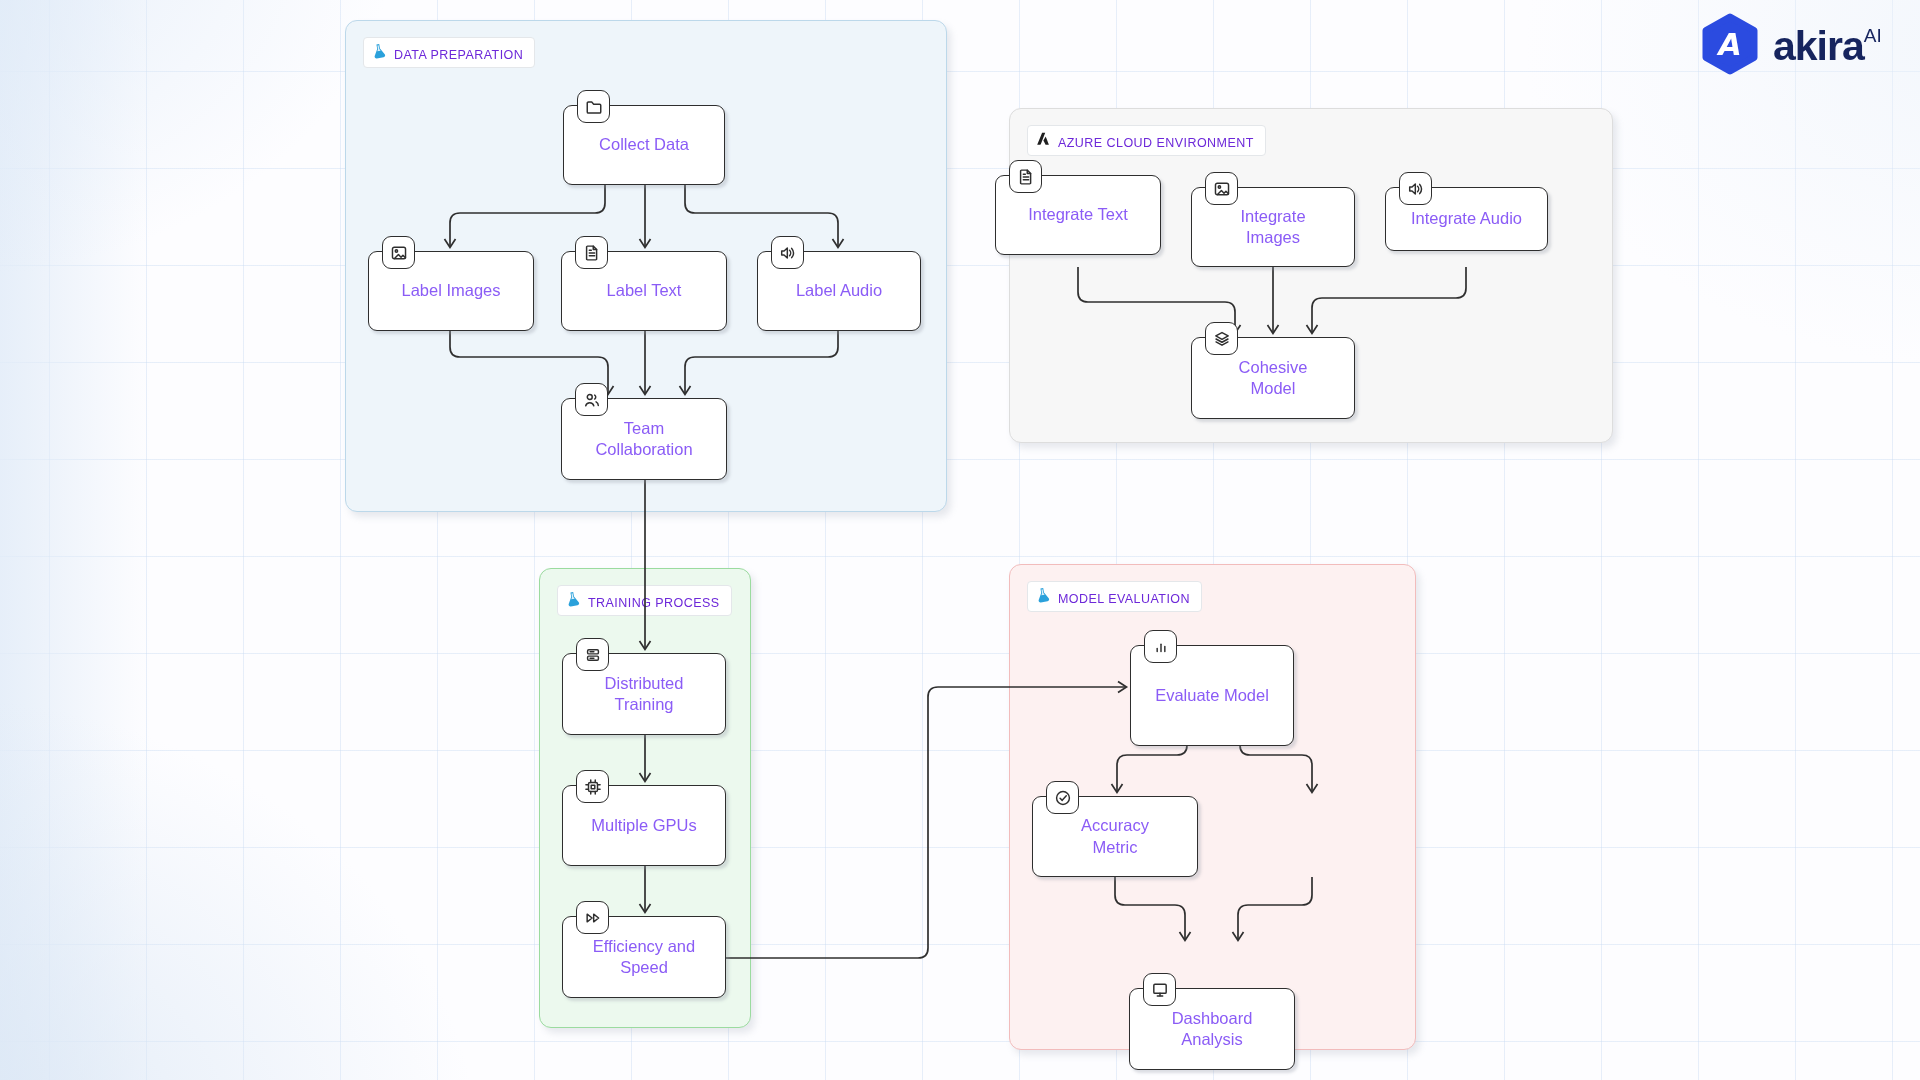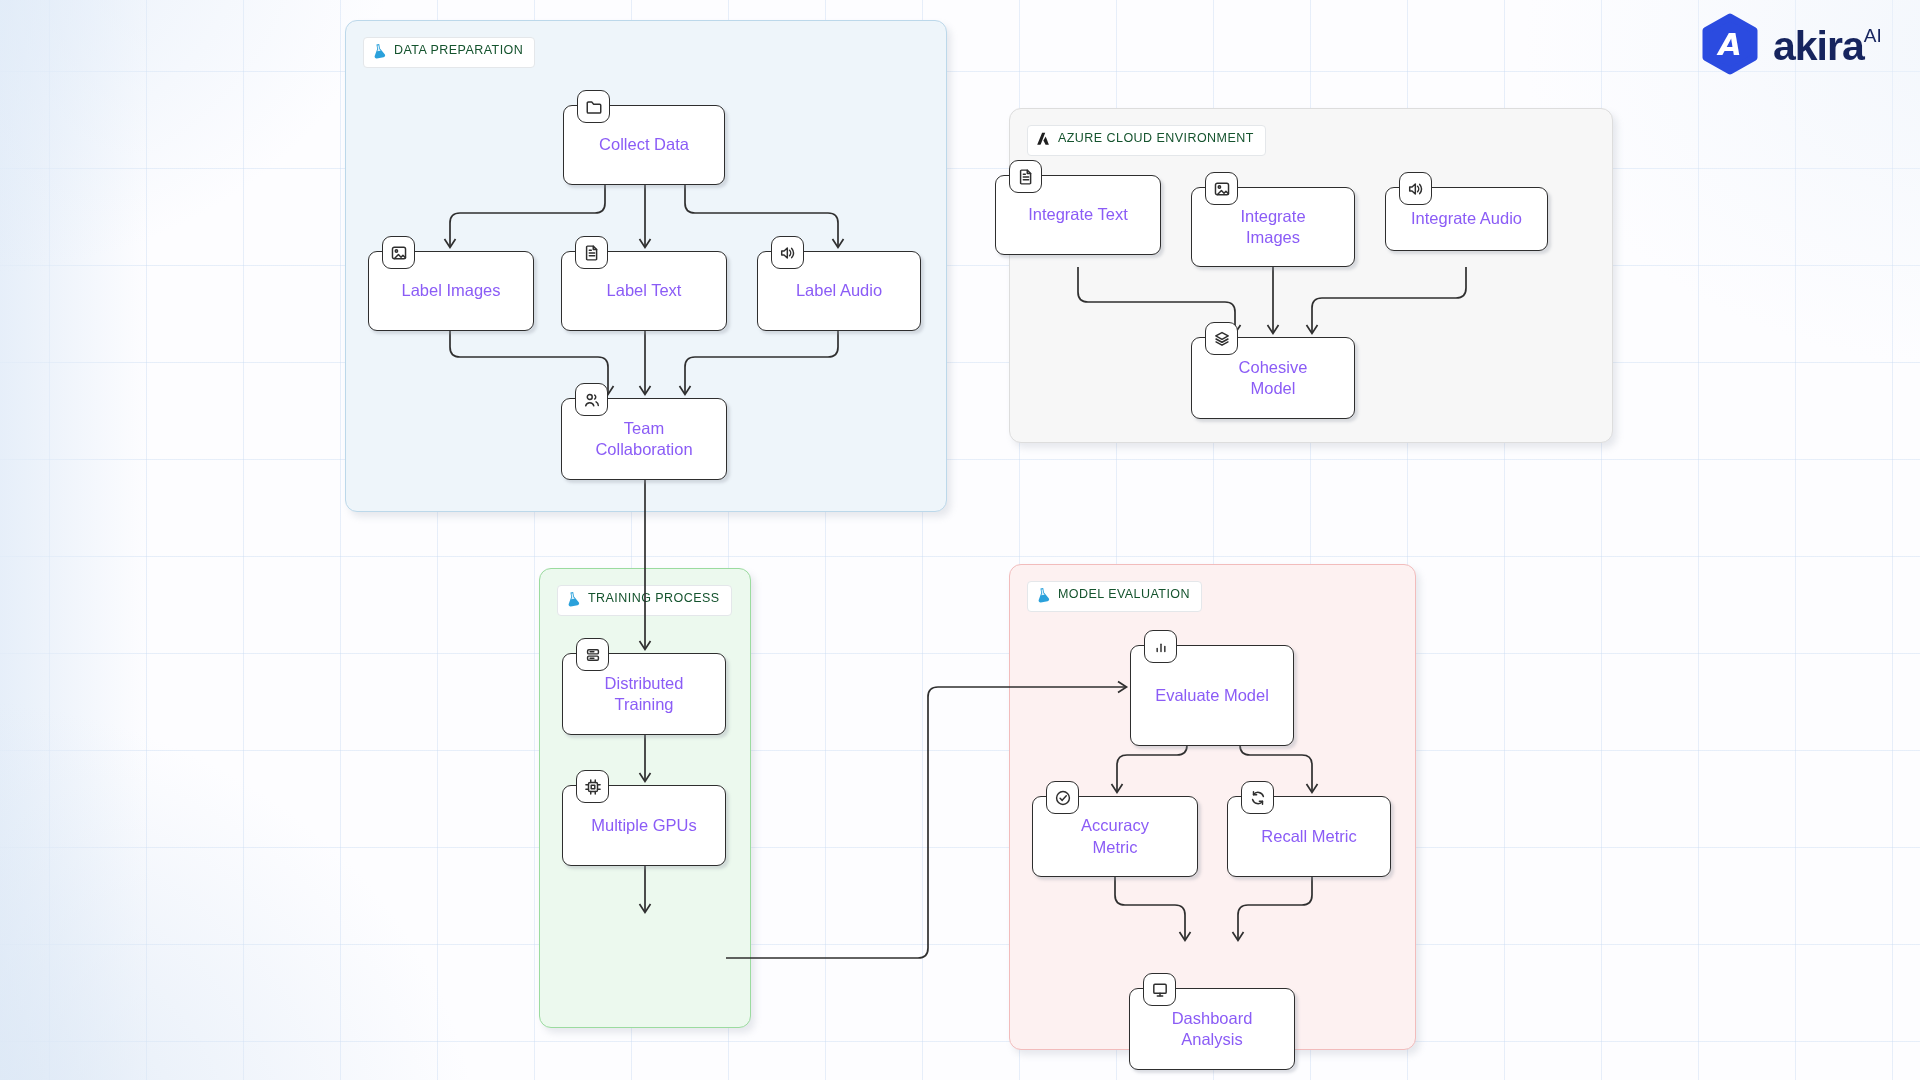--- a/index.html
+++ b/index.html
@@ -18,23 +18,23 @@
   }
   .tint{position:absolute;inset:0;pointer-events:none;z-index:0;
     background:
       radial-gradient(900px 760px at -4% 108%, rgba(219,231,245,0.95), rgba(219,231,245,0) 62%),
       radial-gradient(760px 560px at -4% -6%, rgba(224,235,248,0.85), rgba(224,235,248,0) 62%),
       linear-gradient(90deg, rgba(226,236,248,0.85), rgba(226,236,248,0) 150px),
       radial-gradient(700px 500px at 103% 4%, rgba(235,242,250,0.55), rgba(235,242,250,0) 65%);
   }
   .group{position:absolute;border-radius:12px;z-index:1;
     box-shadow:4px 5px 7px rgba(140,152,166,0.20);}
-  .group-label{position:absolute;top:16px;left:17px;display:inline-flex;align-items:flex-start;gap:7px;
+  .group-label{position:absolute;top:16px;left:17px;display:inline-flex;align-items:flex-end;gap:7px;
     background:#ffffff;border:1px solid #e4e7ea;border-radius:4px;padding:5px 11px 5px 7px;
-    font-size:12.5px;color:#14532d;letter-spacing:0.45px;white-space:nowrap;z-index:2;}
+    font-size:12.5px;color:#6d28d9;letter-spacing:0.45px;white-space:nowrap;z-index:2;}
   .group-label svg{flex:0 0 auto;}
   .g-data{left:345px;top:20px;width:600px;height:490px;background:#eef5fa;border:1px solid #bcd8ea;}
   .g-azure{left:973px;top:108px;width:602px;height:333px;background:#f7f7f7;border:1px solid #dddddd;margin-left:36px;}
   .g-training{left:539px;top:568px;width:210px;height:458px;background:#ecf9ee;border:1px solid #9bdb9f;}
   .g-eval{left:1009px;top:564px;width:405px;height:484px;background:#fdf1f1;border:1px solid #f2bcbc;}
 
   .edges{position:absolute;left:0;top:0;z-index:3;pointer-events:none;}
   .edges path{fill:none;stroke:#2f2f2f;stroke-width:1.7px;}
 
   .node{position:absolute;z-index:4;background:#ffffff;border:1.7px solid #2e2e2e;border-radius:9px;
@@ -240,20 +240,29 @@
     <span class="node-icon">
         <svg width="18" height="18" viewBox="0 0 16 16" stroke="#2e2e2e" stroke-width="1.3" fill="none" stroke-linecap="round" stroke-linejoin="round">
           <rect x="4" y="4" width="8" height="8" rx="1.4"></rect>
           <rect x="6.4" y="6.4" width="3.2" height="3.2"></rect>
           <path d="M6,1.7 v2.3 M10,1.7 v2.3 M6,12 v2.3 M10,12 v2.3 M1.7,6 h2.3 M1.7,10 h2.3 M12,6 h2.3 M12,10 h2.3"></path>
         </svg>
       </span>
     <span>Multiple GPUs</span>
   </div>
 
+  <div class="node narrow" style="left:562px;top:916px;width:164px;height:82px;">
+    <span class="node-icon">
+        <svg width="18" height="18" viewBox="0 0 16 16" stroke="#2e2e2e" stroke-width="1.3" fill="none" stroke-linecap="round" stroke-linejoin="round">
+          <path d="M2.8,4.6 l4.4,3.4 -4.4,3.4 z"></path>
+          <path d="M8.6,4.6 l4.4,3.4 -4.4,3.4 z"></path>
+        </svg>
+      </span>
+    <span>Efficiency and Speed</span>
+  </div>
 
   <div class="node" style="left:1130px;top:645px;width:164px;height:101px;">
     <span class="node-icon">
         <svg width="18" height="18" viewBox="0 0 16 16" stroke="#2e2e2e" stroke-width="1.3" fill="none" stroke-linecap="round" stroke-linejoin="round">
           <path d="M4.6,12 v-2.6"></path>
           <path d="M8,12 v-6.4"></path>
           <path d="M11.4,12 v-4.4"></path>
         </svg>
       </span>
     <span>Evaluate Model</span>
@@ -262,31 +271,20 @@
   <div class="node narrow" style="left:1032px;top:796px;width:166px;height:81px;">
     <span class="node-icon">
         <svg width="18" height="18" viewBox="0 0 16 16" stroke="#2e2e2e" stroke-width="1.3" fill="none" stroke-linecap="round" stroke-linejoin="round">
           <circle cx="8" cy="8" r="5.7"></circle>
           <path d="M5.4,8.2 l1.9,1.9 3.6,-4"></path>
         </svg>
       </span>
     <span>Accuracy Metric</span>
   </div>
 
-  <div class="node" style="left:1227px;top:796px;width:164px;height:81px;">
-    <span class="node-icon">
-        <svg width="18" height="18" viewBox="0 0 16 16" stroke="#2e2e2e" stroke-width="1.3" fill="none" stroke-linecap="round" stroke-linejoin="round">
-          <path d="M12.8,6.6 a5,5 0 0 0 -8.8,-1.6"></path>
-          <path d="M4,2.4 v2.8 h2.8"></path>
-          <path d="M3.2,9.4 a5,5 0 0 0 8.8,1.6"></path>
-          <path d="M12,13.6 v-2.8 h-2.8"></path>
-        </svg>
-      </span>
-    <span>Recall Metric</span>
-  </div>
 
   <div class="node narrow" style="left:1129px;top:944px;width:166px;height:82px;margin-top:44px;">
     <span class="node-icon">
         <svg width="18" height="18" viewBox="0 0 16 16" stroke="#2e2e2e" stroke-width="1.3" fill="none" stroke-linecap="round" stroke-linejoin="round">
           <rect x="2.5" y="2.9" width="11" height="8" rx="1"></rect>
           <path d="M8,10.9 v2.3"></path>
           <path d="M5.6,13.4 h4.8"></path>
         </svg>
       </span>
     <span>Dashboard Analysis</span>

